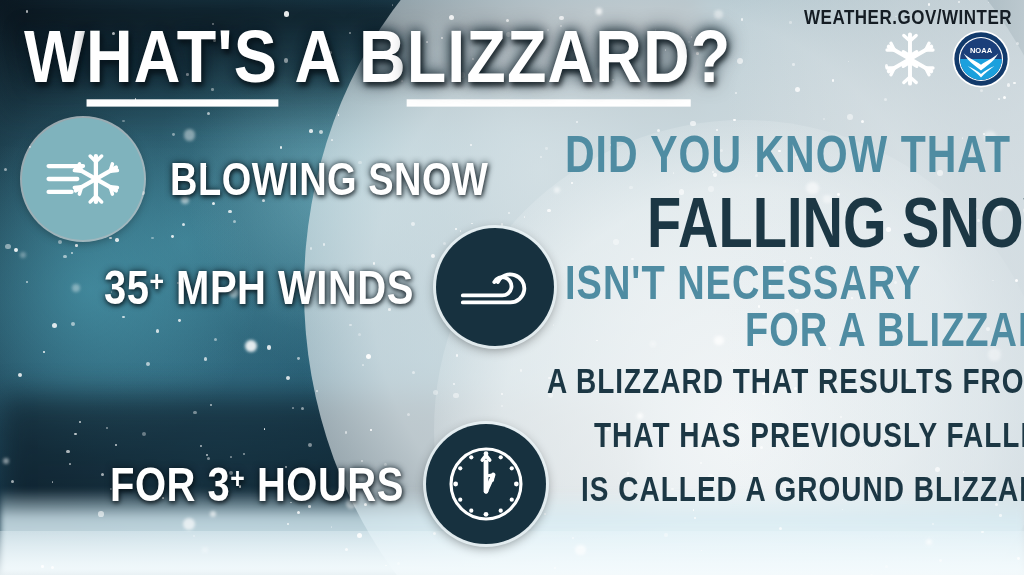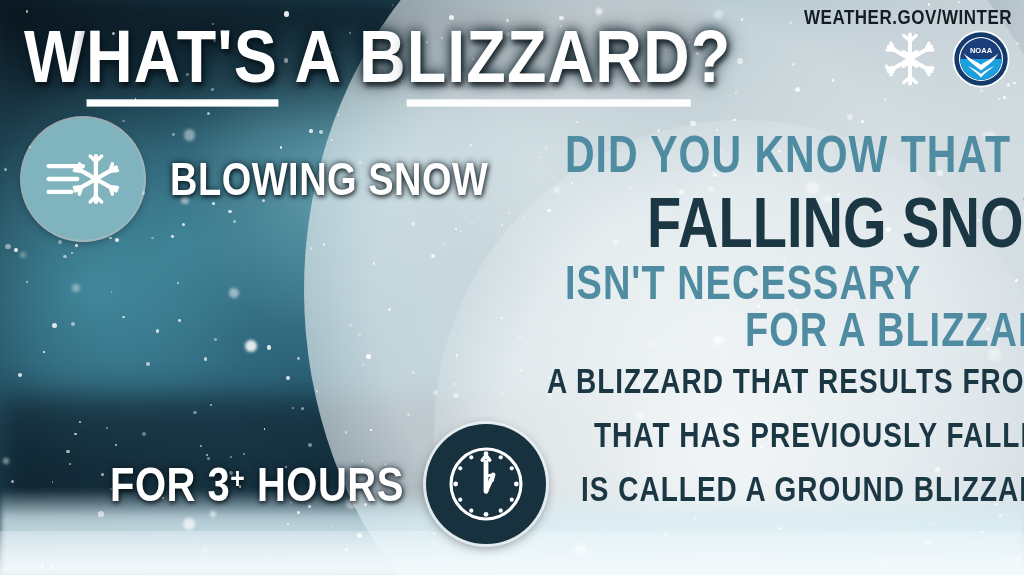--- a/index.html
+++ b/index.html
@@ -574,20 +574,31 @@
               <line x1="-20" y1="11" x2="-23" y2="21"></line>
             <line x1="20" y1="-11" x2="30" y2="-12"></line>
               <line x1="20" y1="-11" x2="23" y2="-21"></line>
           </g>
         </g>
       </svg>
     </div>
     <div class="ftext" style="margin-left:26px; font-size:38px;">BLOWING SNOW</div>
   </div>
 
+  <div class="feature" style="left:104px; top:228px;">
+    <div class="ftext" style="margin-right:22px; font-size:40px;"><span>35</span><sup>+</sup><span> MPH WINDS</span></div>
+    <div class="circle navy" style="width:118px;height:118px;">
+      <svg width="86" height="70" viewBox="0 0 120 100">
+        <g stroke="#ffffff" stroke-width="5.5" fill="none" stroke-linecap="round">
+          <path d="M14 62 H70 a13 13 0 1 0 -11 -19"></path>
+          <path d="M14 72 H82 a20 20 0 1 0 -18 -29"></path>
+        </g>
+      </svg>
+    </div>
+  </div>
 
 
   <div class="feature" style="left:110px; top:424px;">
     <div class="ftext" style="margin-right:22px; font-size:40px;"><span>FOR 3</span><sup>+</sup><span> HOURS</span></div>
     <div class="circle navy" style="width:120px;height:120px;">
       <svg width="92" height="92" viewBox="0 0 100 100">
         <circle cx="50" cy="50" r="38" fill="none" stroke="#ffffff" stroke-width="3.4"></circle>
         <g fill="#ffffff">
           <circle cx="50" cy="17" r="2.6"></circle>
             <circle cx="66" cy="21" r="2.3"></circle>

